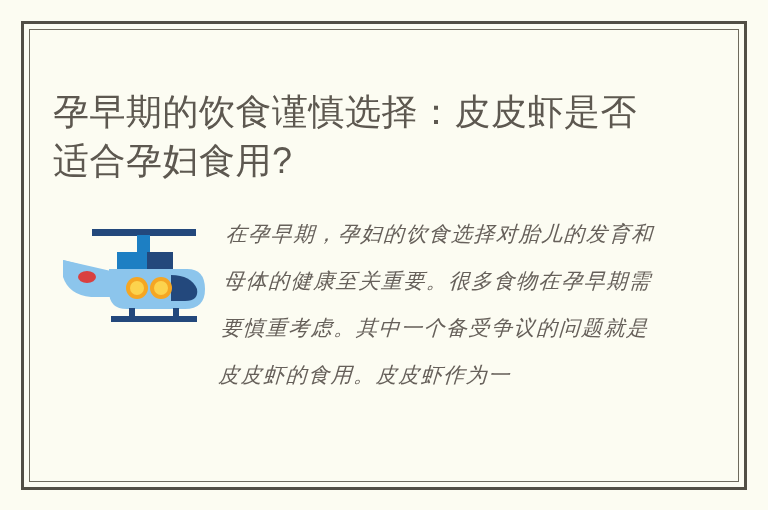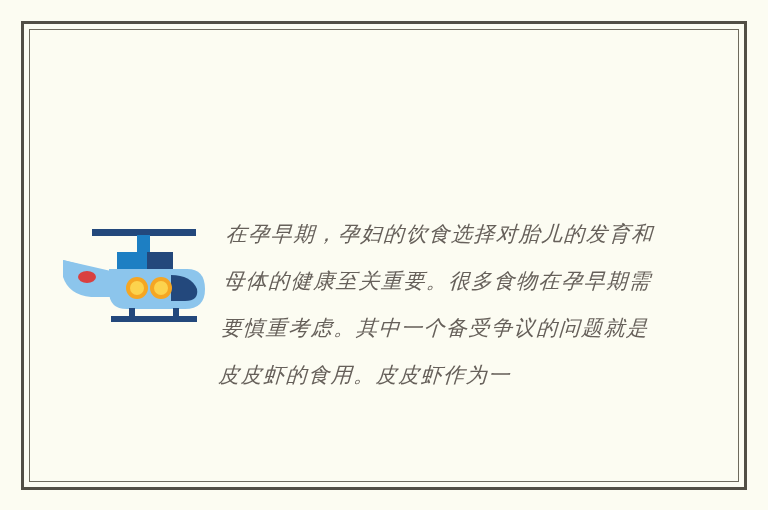--- a/index.html
+++ b/index.html
@@ -110,20 +110,21 @@
 </head>
 <body>
 
 <div class="page">
 
   <div class="frame-outer"></div>
   <div class="frame-inner"></div>
 
   <div class="content">
 
+    <h1 class="article-title">孕早期的饮食谨慎选择：皮皮虾是否适合孕妇食用?</h1>
 
     <div class="article-body">
 
       <div class="illustration">
         <svg viewBox="0 0 156 108" xmlns="http://www.w3.org/2000/svg">
 
           <rect x="37" y="14" width="104" height="7" fill="#23487c"></rect>
 
           <rect x="82" y="20" width="13" height="21" fill="#1d7fc3"></rect>
 

